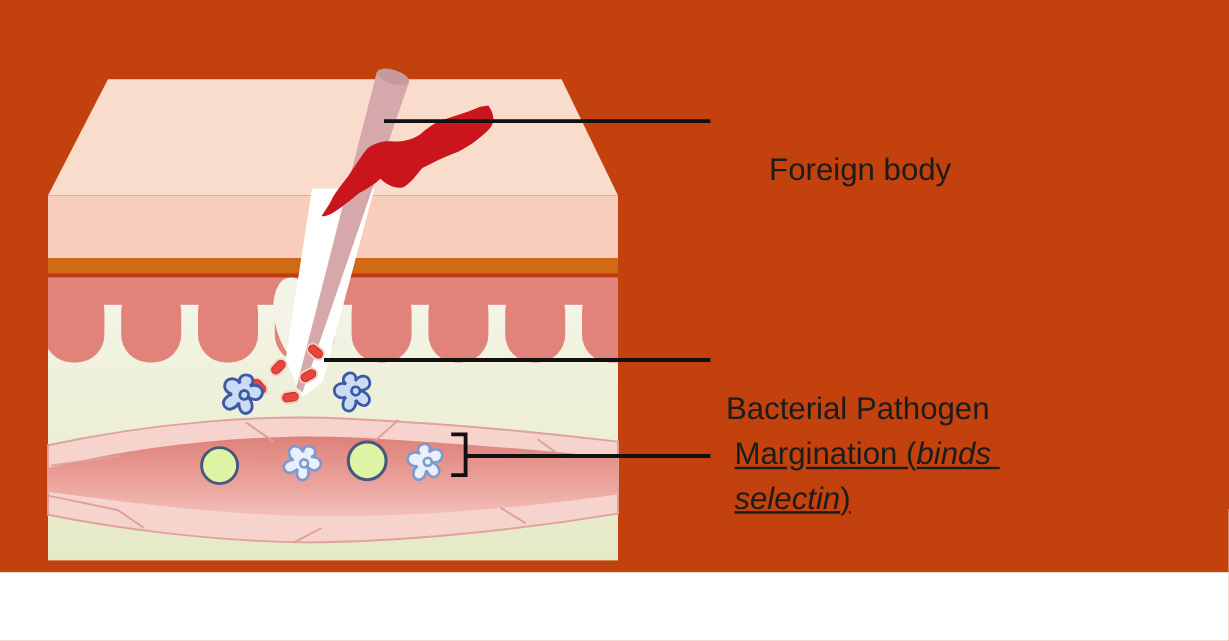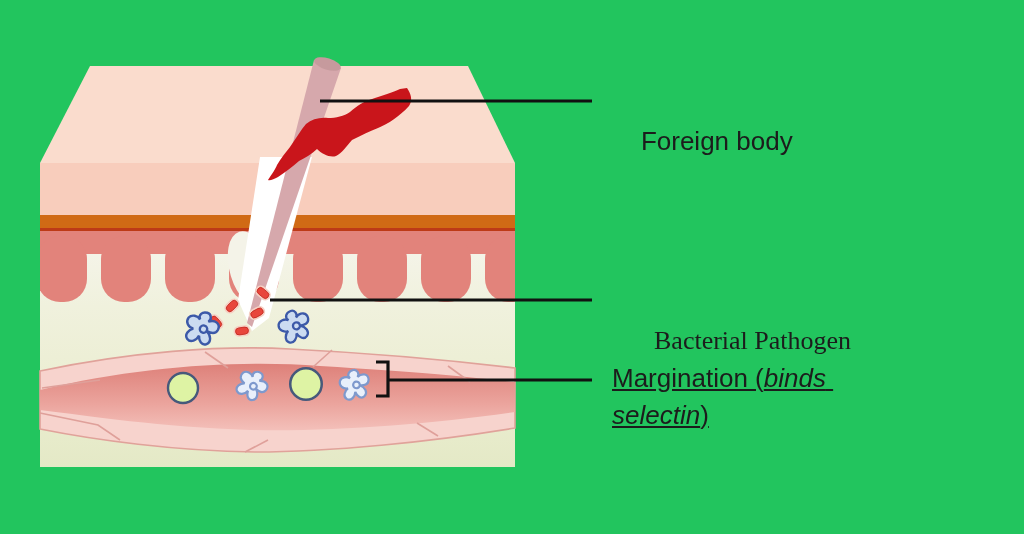--- a/index.html
+++ b/index.html
@@ -1,19 +1,19 @@
 <!DOCTYPE html>
 <html><head>
 <meta charset="utf-8">
 <style>
   html,body{margin:0;padding:0;background:#fff;}
   #stage{
     position:relative;
-    width:1024px;height:534px;
-    background:#22c55e;
+    width:1024px;height:477px;
+    background:#c2410c;
     overflow:hidden;
     font-family:"Liberation Sans", sans-serif;
   }
   svg{position:absolute;left:0;top:0;}
   .label{
     position:absolute;
     color:#1c1c1c;
     font-size:26px;
     line-height:37px;
     letter-spacing:0px;
@@ -124,19 +124,19 @@
 
     <line x1="320" y1="101" x2="592" y2="101" class="leader"></line>
     <line x1="270" y1="300" x2="592" y2="300" class="leader"></line>
     <path d="M376,362 L388,362 L388,396 L376,396 M388,380 L592,380" class="leader" stroke-width="3.6"></path>
   </svg>
 
   <div class="label" style="left:612px;top:86px;width:300px;">
     <span>Foreign body</span>
   </div>
 
-  <div class="label" style="left:628px;top:285px;width:330px;font-family:Liberation Serif, serif;">
+  <div class="label" style="left:576px;top:285px;width:330px;">
     <span>Bacterial Pathogen</span>
   </div>
 
   <div class="label" style="left:612px;top:360px;width:234px;text-decoration:underline;"><span>Margination (</span><span class="it">binds selectin</span><span>)</span></div>
 
 </div>
 
 </body></html>

